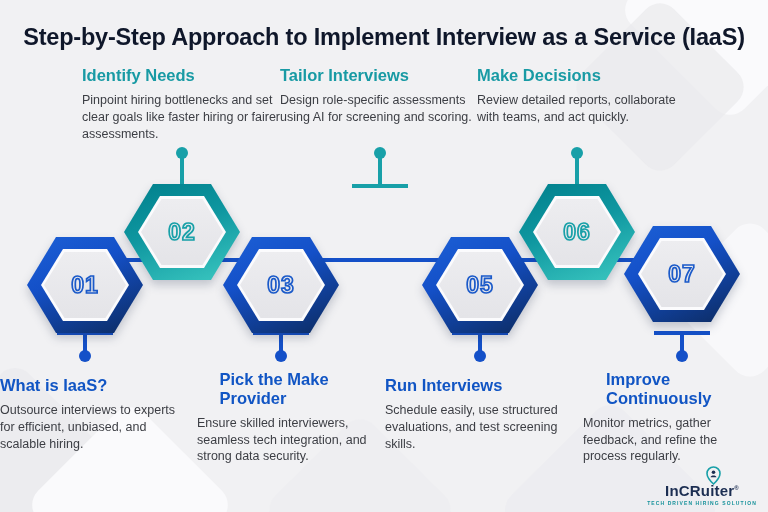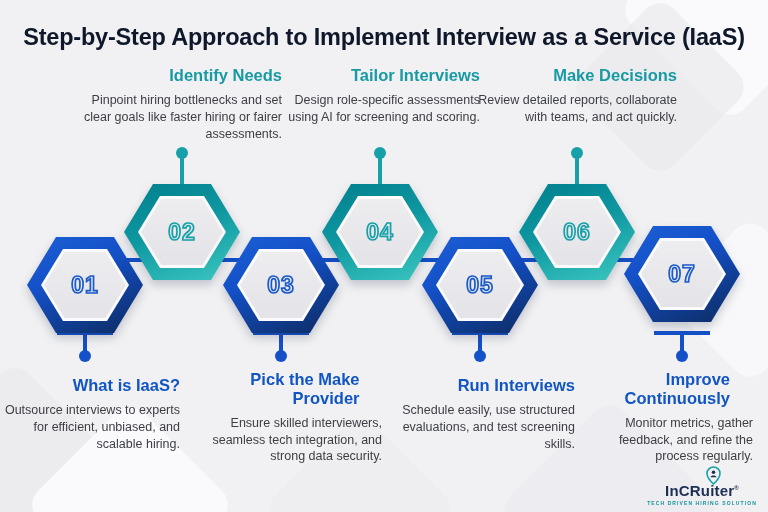--- a/index.html
+++ b/index.html
@@ -17,21 +17,21 @@
   .d5{width:160px;height:160px;left:530px;top:430px;background:#ebebef;opacity:.7;}
   .d6{width:120px;height:120px;left:690px;top:240px;background:#f8f8fa;}
   .d7{width:140px;height:140px;left:290px;top:440px;background:#ededf0;opacity:.6;}
 
   .title{
     position:absolute;left:0;top:24px;width:768px;text-align:center;z-index:3;
     font-size:23.5px;font-weight:700;color:#0f172a;letter-spacing:-.2px;
   }
 
   
-  .tblock{position:absolute;text-align:right;z-index:3;}
+  .tblock{position:absolute;text-align:left;z-index:3;}
   .tblock h3{margin:0 0 7px 0;font-size:16.5px;font-weight:700;line-height:1.18;}
   .tblock p{margin:0;font-size:12.5px;line-height:1.33;color:#3c3e44;}
   .teal-h{color:#189aa4;}
   .blue-h{color:#1155c4;}
   .narrow-head h3{max-width:140px;margin-left:auto;margin-right:auto;margin-bottom:6px;}
   .narrow-head2 h3{max-width:124px;margin-left:auto;margin-right:auto;margin-bottom:6px;}
 
   
   .midline{position:absolute;left:85px;top:258px;width:597px;height:4px;background:#1450c8;z-index:1;}
 
@@ -148,26 +148,20 @@
     <div class="hex-ring"></div>
     <div class="hex-inner"></div>
     <div class="hex-num num-teal">02</div>
   </div>
   <div class="hex" style="left:223px;top:237px;">
     <div class="hex-outer blue"></div>
     <div class="hex-ring"></div>
     <div class="hex-inner"></div>
     <div class="hex-num num-blue">03</div>
   </div>
-  <div class="hex" style="left:322px;top:184px;">
-    <div class="hex-outer teal"></div>
-    <div class="hex-ring"></div>
-    <div class="hex-inner"></div>
-    <div class="hex-num num-teal">04</div>
-  </div>
   <div class="hex" style="left:422px;top:237px;">
     <div class="hex-outer blue"></div>
     <div class="hex-ring"></div>
     <div class="hex-inner"></div>
     <div class="hex-num num-blue">05</div>
   </div>
   <div class="hex" style="left:519px;top:184px;">
     <div class="hex-outer teal"></div>
     <div class="hex-ring"></div>
     <div class="hex-inner"></div>

